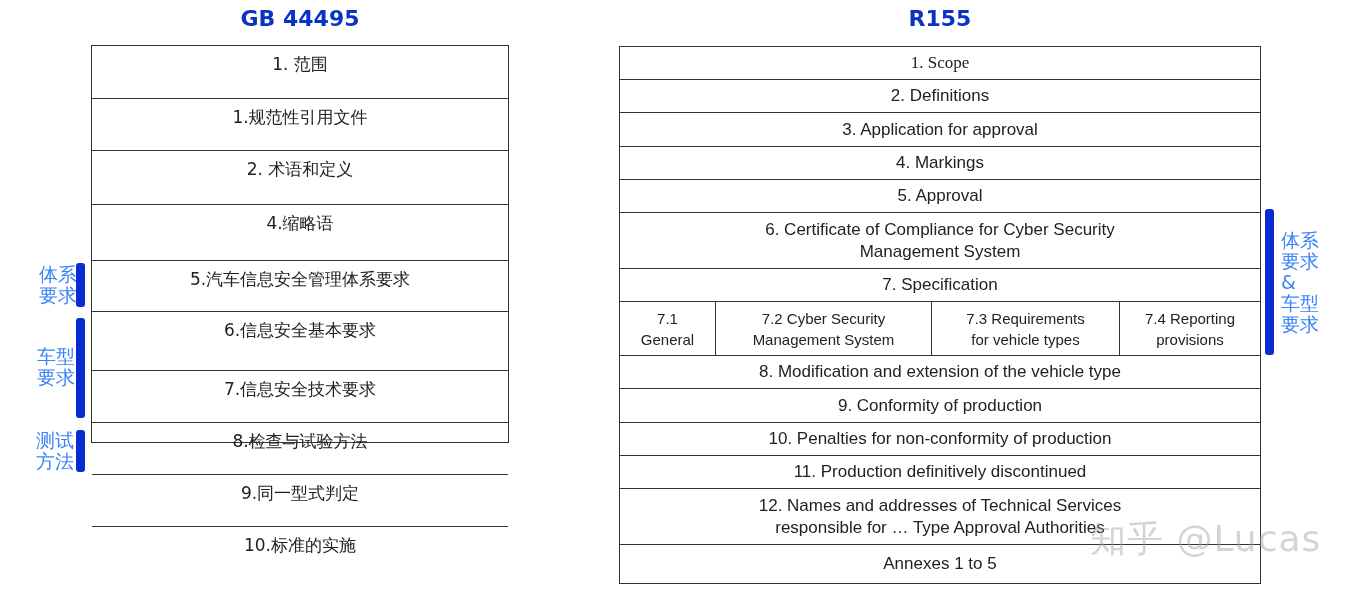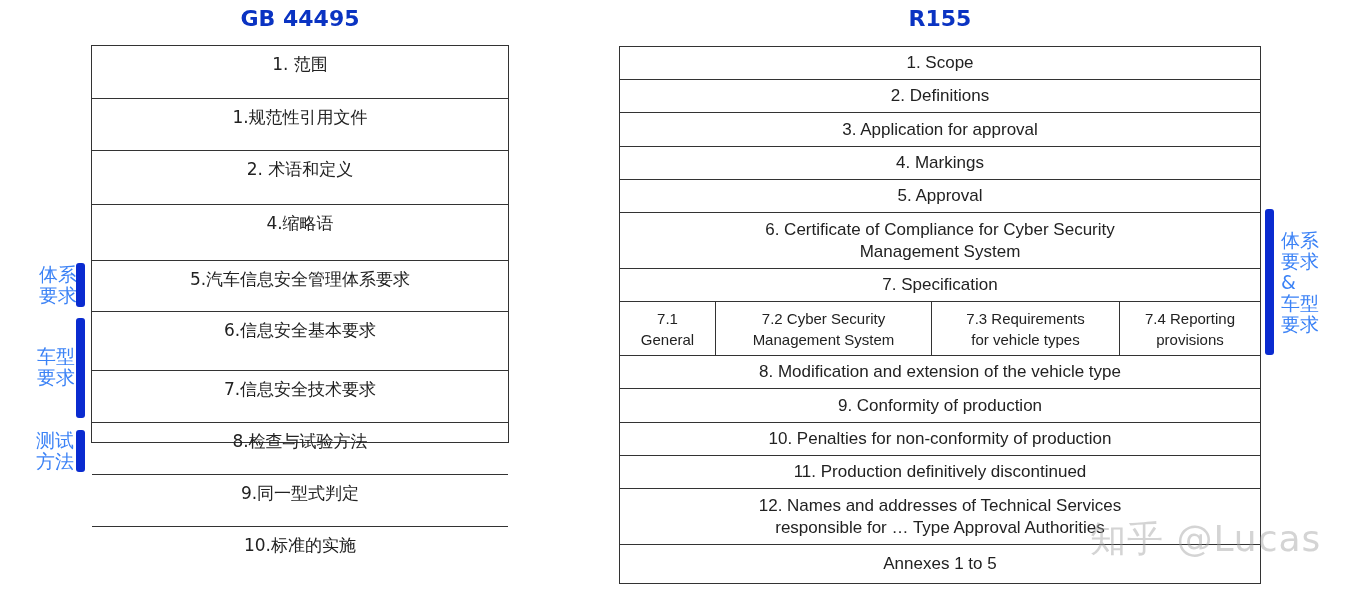--- a/index.html
+++ b/index.html
@@ -75,21 +75,21 @@
 
 <div class="side" style="left:36px; top:430px;">
   <div>测试</div>
   <div>方法</div>
 </div>
 <div class="bar" style="left:76px; top:430px; height:42px;"></div>
 
 <div class="title" style="left:619px; width:642px;">R155</div>
 
 <div class="tbl" style="left:619px; top:46px; width:642px; height:538px;">
-  <div class="row rrow" style="top:0; height:33px;">
+  <div class="row rrow" style="top:0; height:33px;font-family:Liberation Serif, serif;">
       <span>1. Scope</span>
     </div>
   <div class="row rrow" style="top:33px; height:33px;">
       <span>2. Definitions</span>
     </div>
   <div class="row rrow" style="top:66px; height:34px;">
       <span>3. Application for approval</span>
     </div>
   <div class="row rrow" style="top:100px; height:33px;">
       <span>4. Markings</span>

